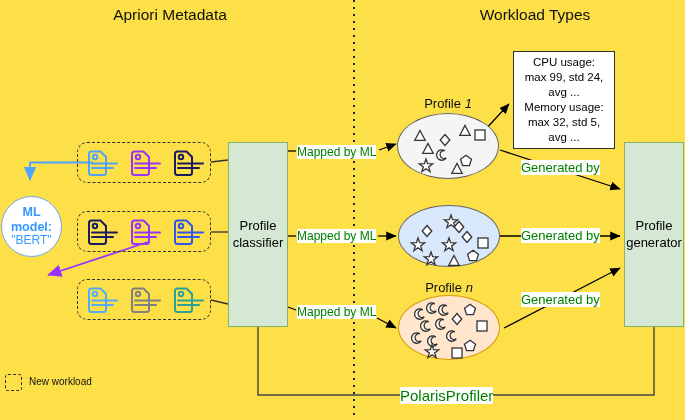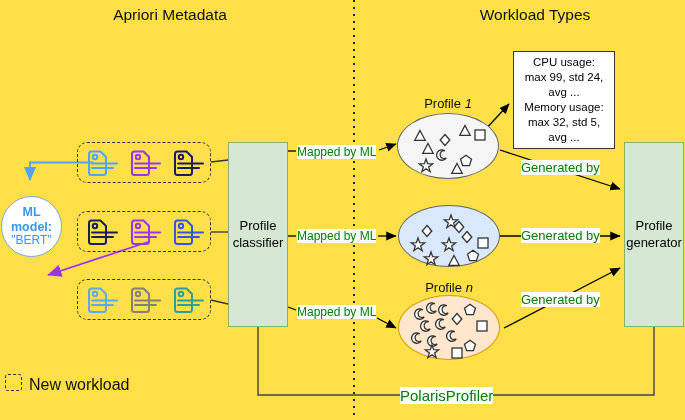--- a/index.html
+++ b/index.html
@@ -37,21 +37,21 @@
   .stats{width:102px;box-sizing:border-box;background:#fff;border:1.4px solid #333;
          text-align:center;font-size:11.5px;line-height:15px;padding:3px 1px;}
   .stats .b{font-weight:normal;}
   
   .glabel{color:#008000;background:#fff;white-space:nowrap;}
   .mapped{font-size:12px;text-align:right;}
   .generated{font-size:13px;}
   .polaris{font-size:15px;}
   
   .legendbox{width:15px;height:15px;border:1.5px dashed #333;border-radius:3px;}
-  .legendtext{font-size:16px;color:#111;}
+  .legendtext{font-size:10px;color:#111;}
 </style>
 </head>
 <body>
 
 <div id="canvas">
 
   <svg class="abs" width="0" height="0" aria-hidden="true">
     <defs>
       <marker id="arwK" markerWidth="9" markerHeight="8" refX="7.5" refY="3.5" orient="auto">
         <path d="M0,0 L8,3.5 L0,7 Z" fill="#000"></path>

